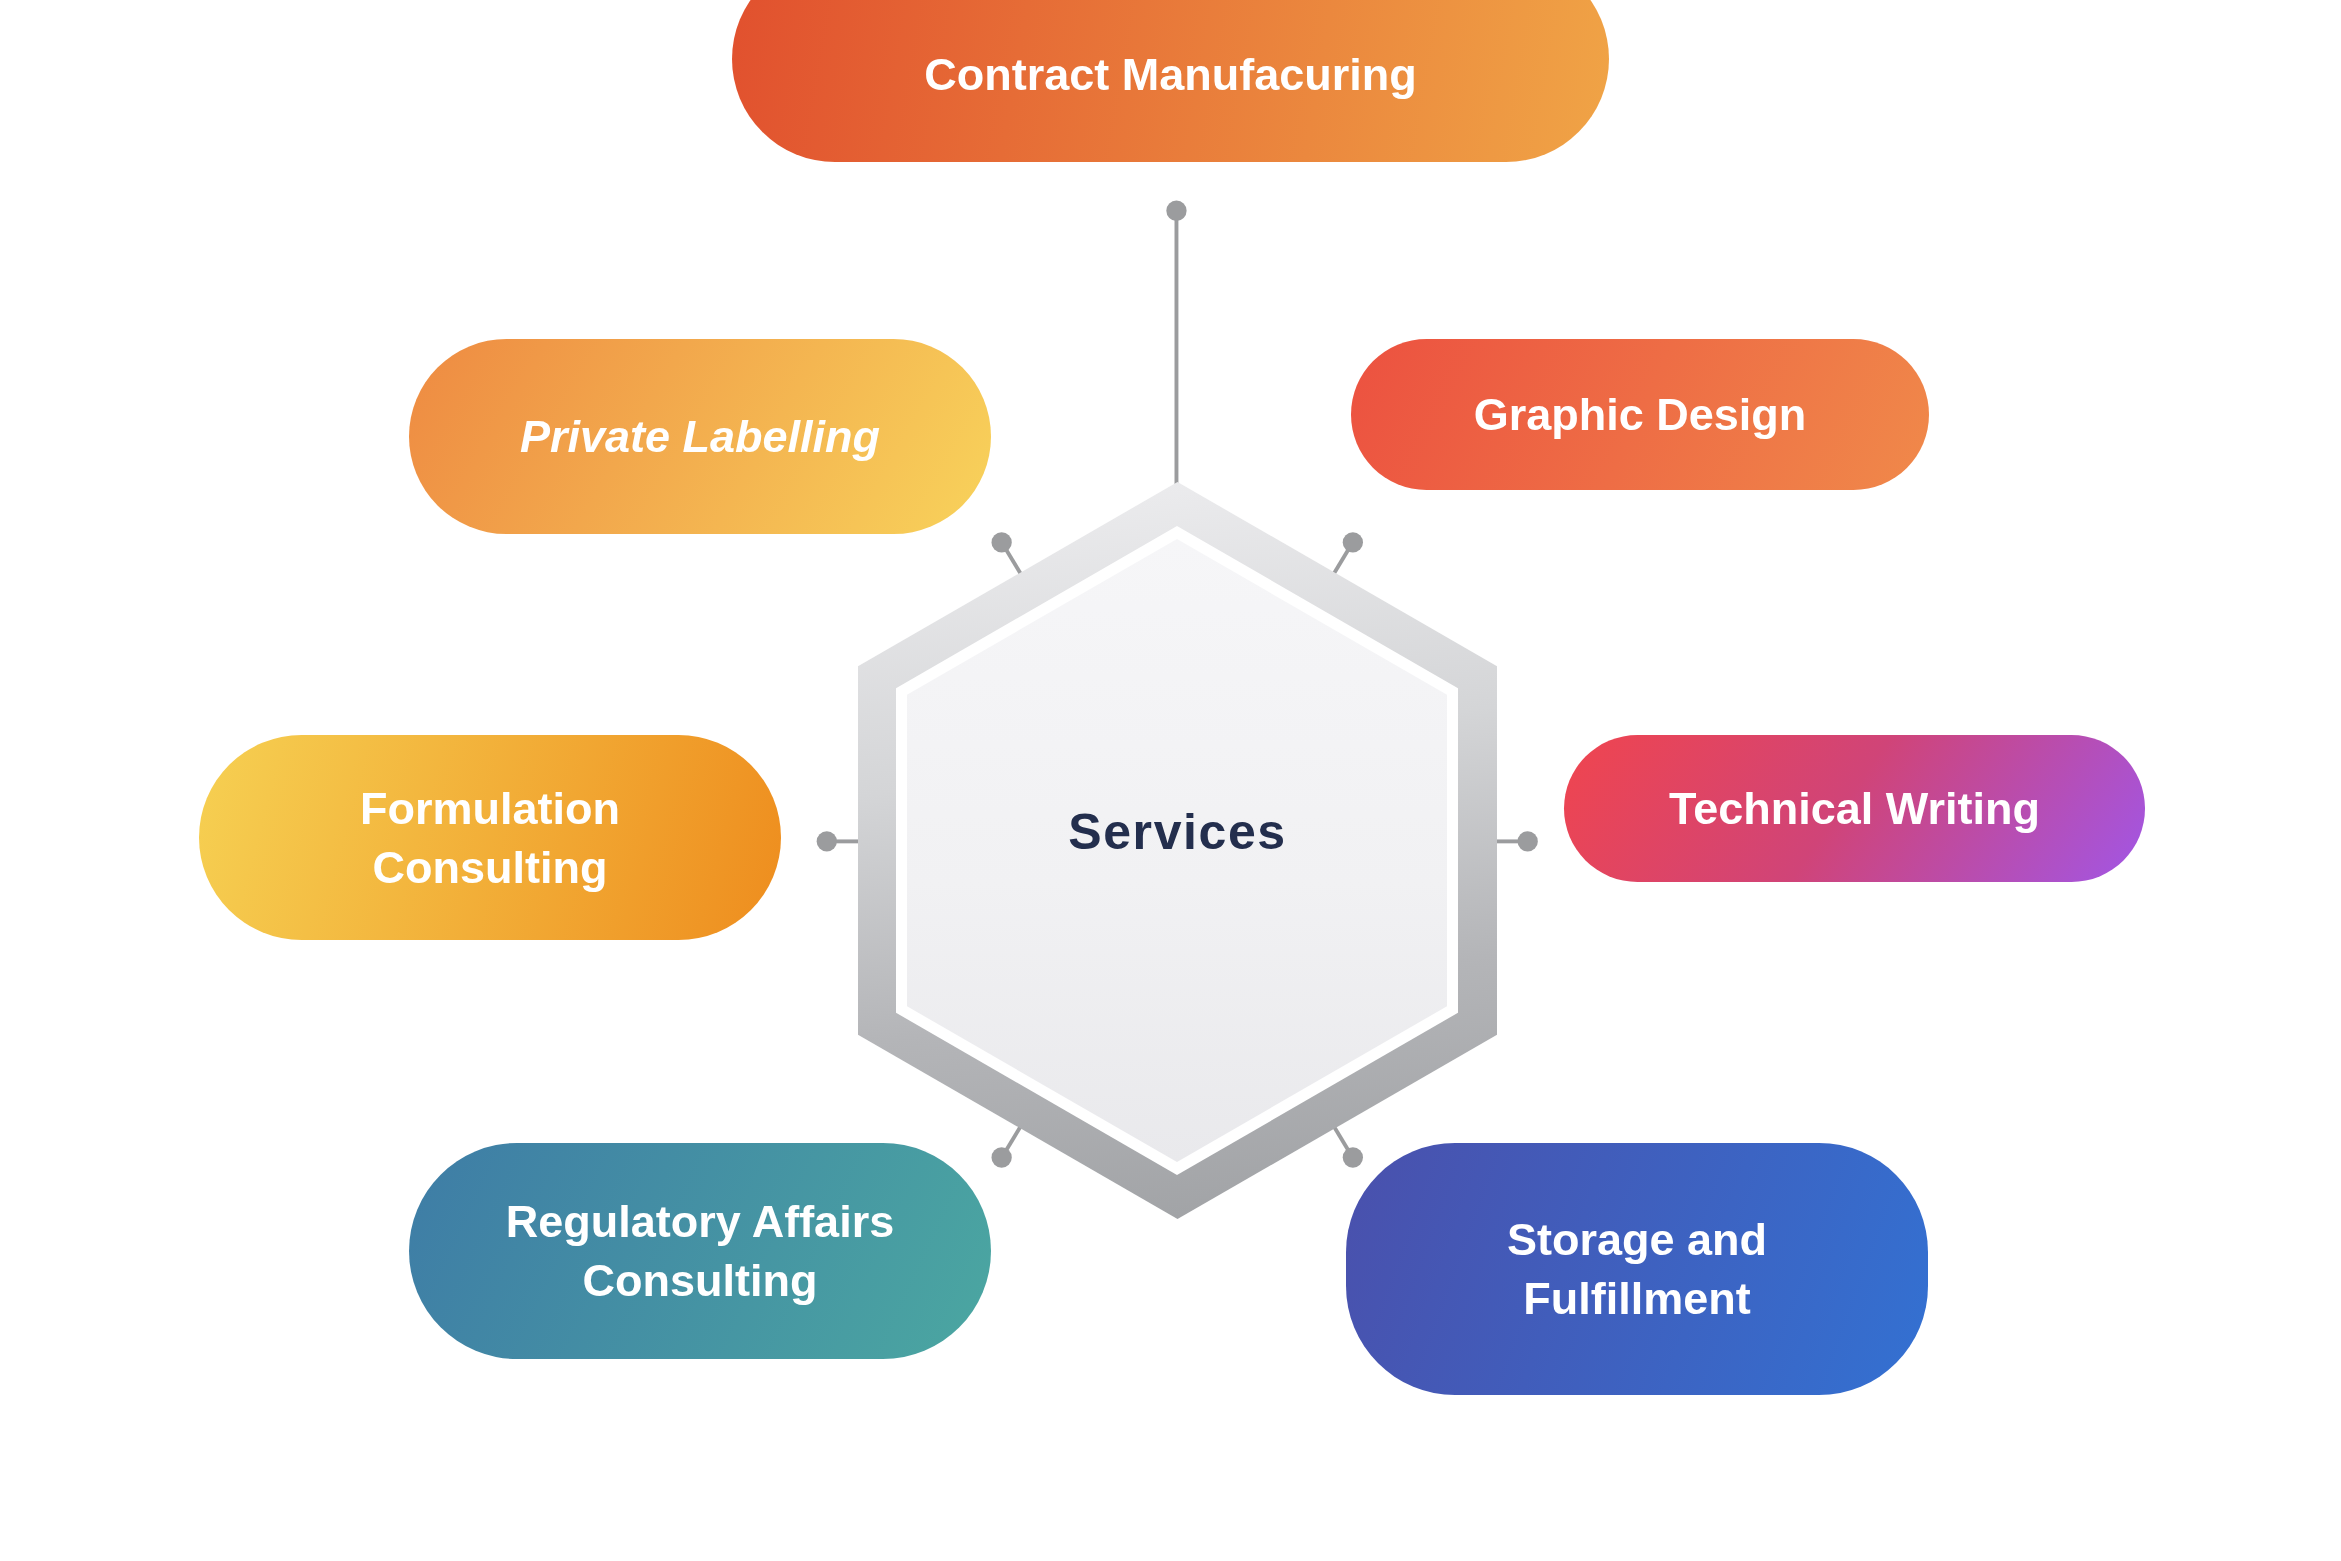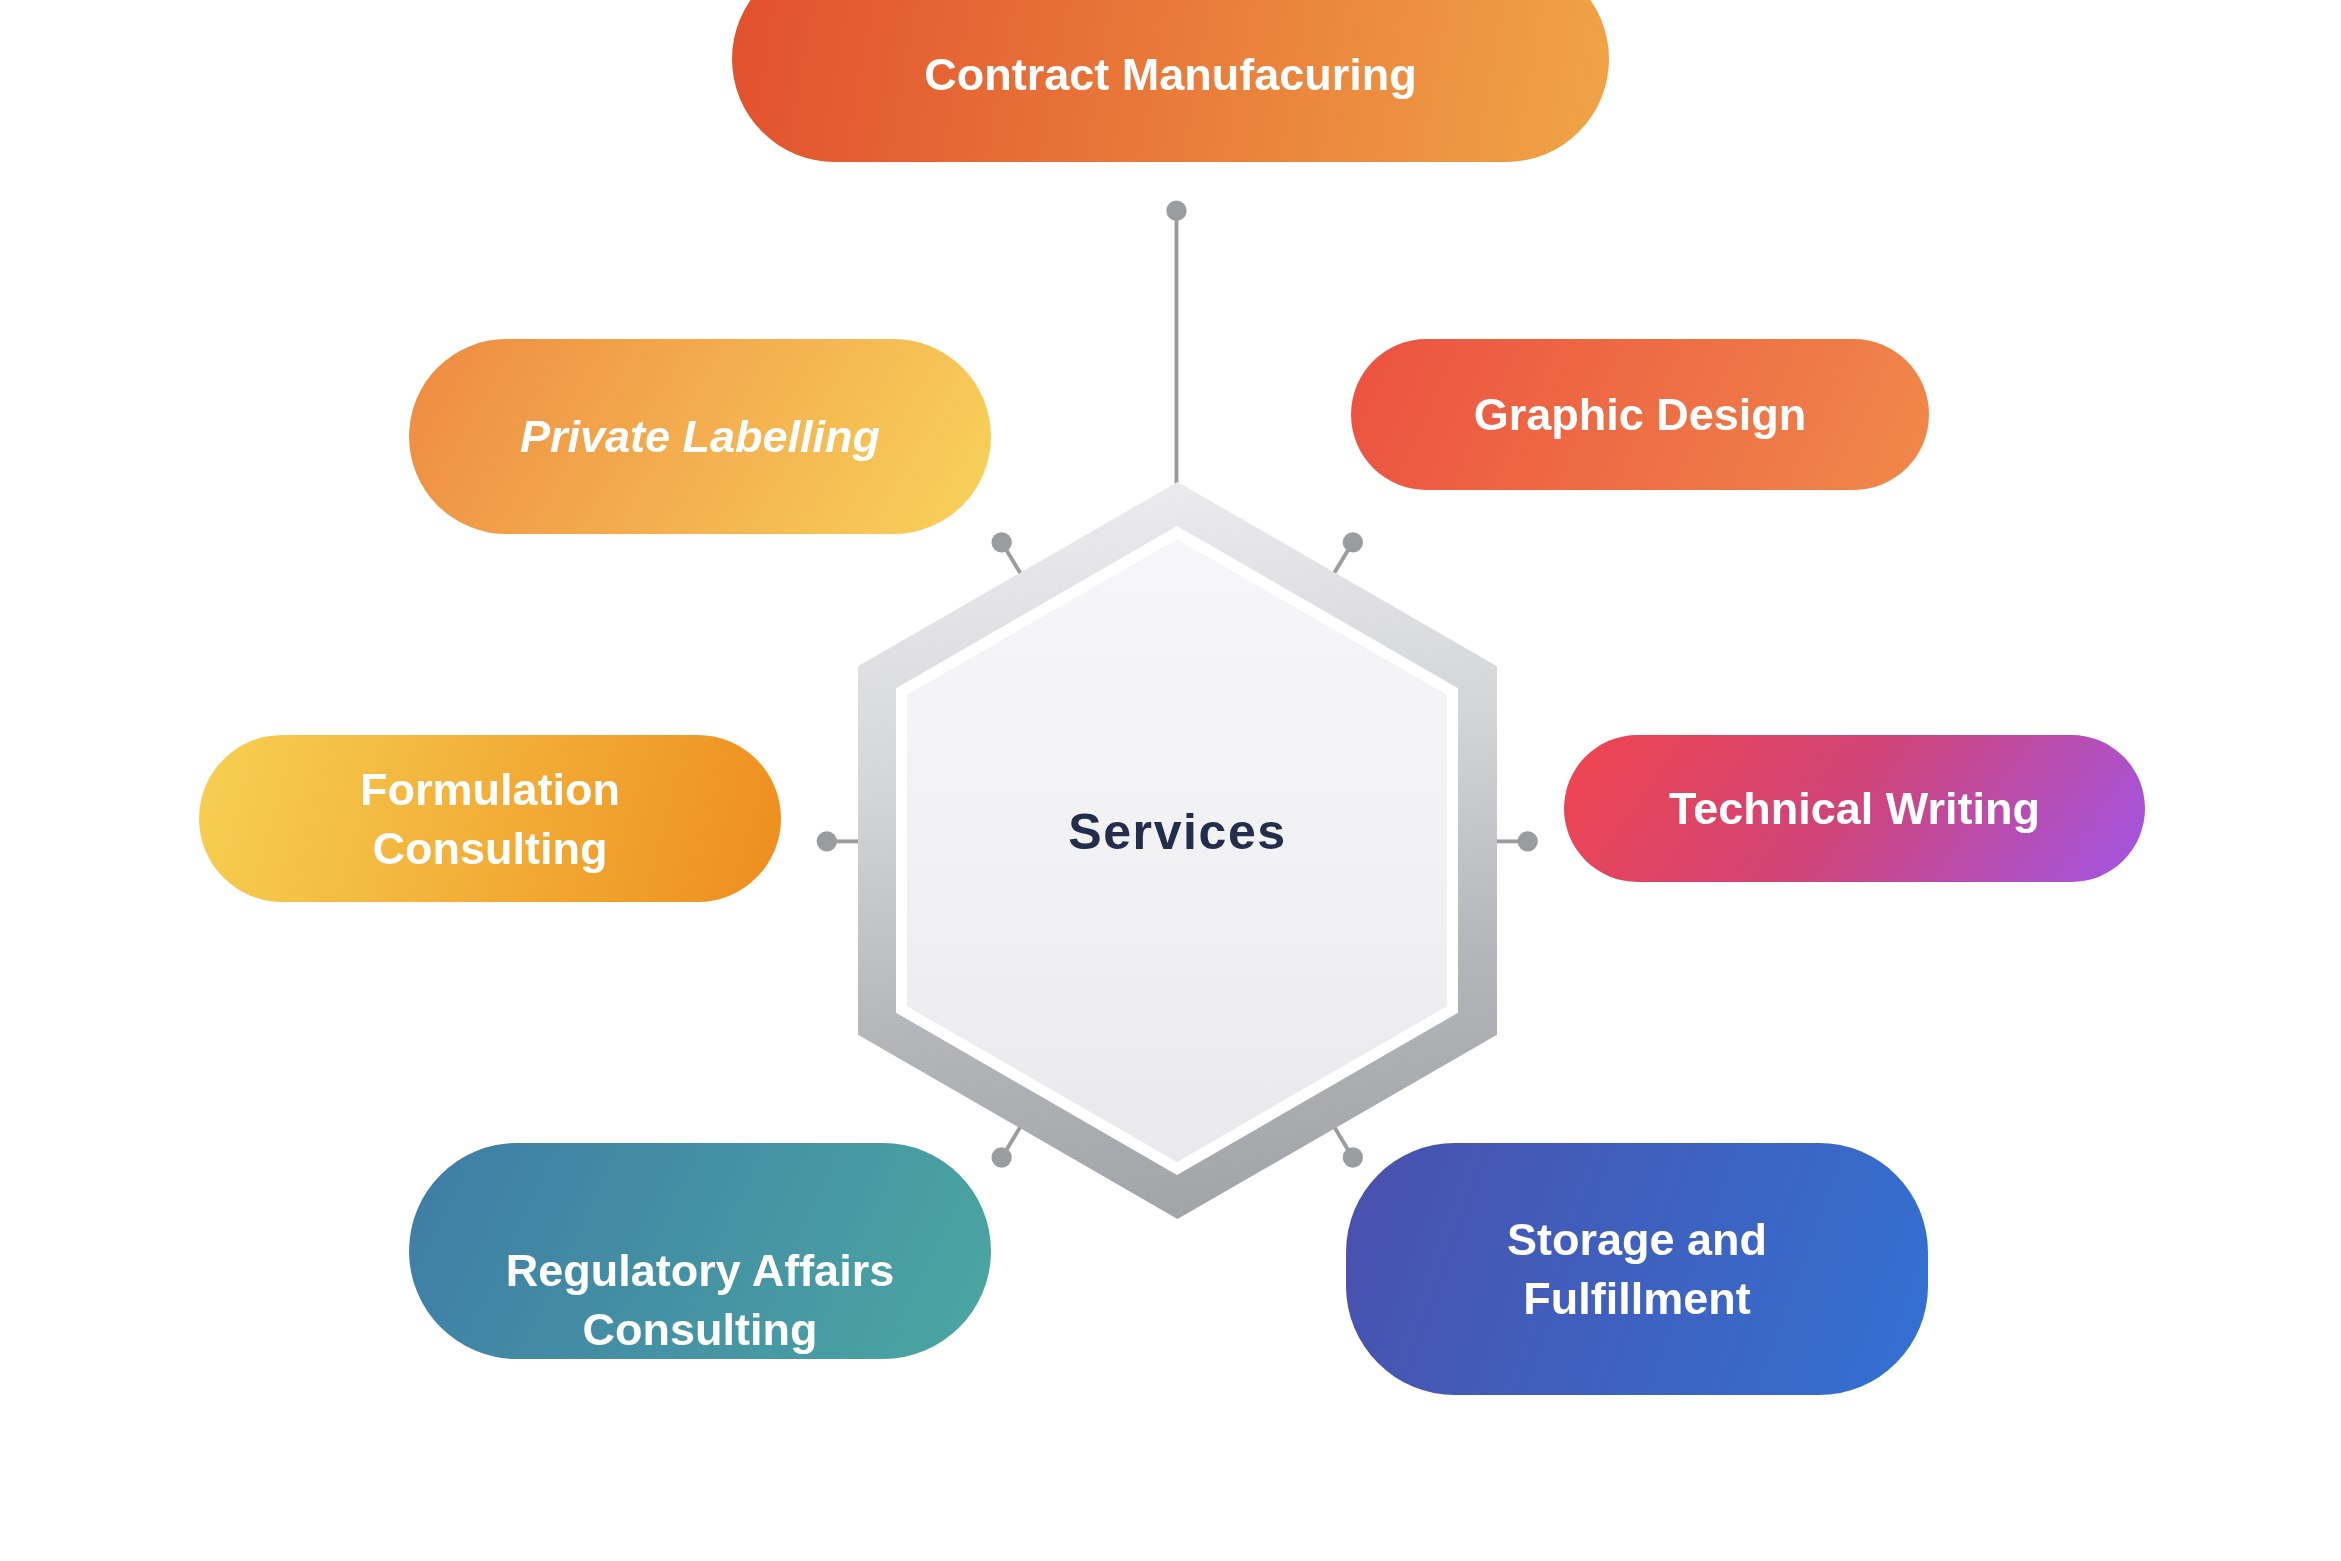--- a/index.html
+++ b/index.html
@@ -65,23 +65,23 @@
     font-size: 45px;
     font-weight: bold;
     line-height: 59px;
     text-align: center;
     z-index: 6;
   }
   .pill .pill-line { display: block; white-space: nowrap; }
   .pill-top        { left: 732px;  top: -44px;  width: 877px; height: 206px; padding-top: 30px; box-sizing: border-box; }
   .pill-upper-left { left: 409px;  top: 339px;  width: 582px;  height: 195px; }
   .pill-upper-right{ left: 1351px; top: 339px;  width: 578px;  height: 151px; }
-  .pill-left       { left: 199px;  top: 735px;  width: 582px;  height: 167px; }
+  .pill-left       { left: 199px;  top: 735px;  width: 582px;  height: 205px; }
   .pill-right      { left: 1564px; top: 735px;  width: 581px;  height: 147px; }
-  .pill-lower-left { left: 409px;  top: 1143px; width: 582px;  height: 216px; justify-content: flex-end; }
+  .pill-lower-left { left: 409px;  top: 1143px; width: 582px;  height: 216px; }
   .pill-lower-right{ left: 1346px; top: 1143px; width: 582px;  height: 252px; }
 </style>
 </head>
 <body>
 
 <div class="canvas">
 
   <svg class="connectors" viewBox="0 0 3000 2000" xmlns="http://www.w3.org/2000/svg">
     <g>
       <line x1="1507" y1="622" x2="1507" y2="272"></line>

